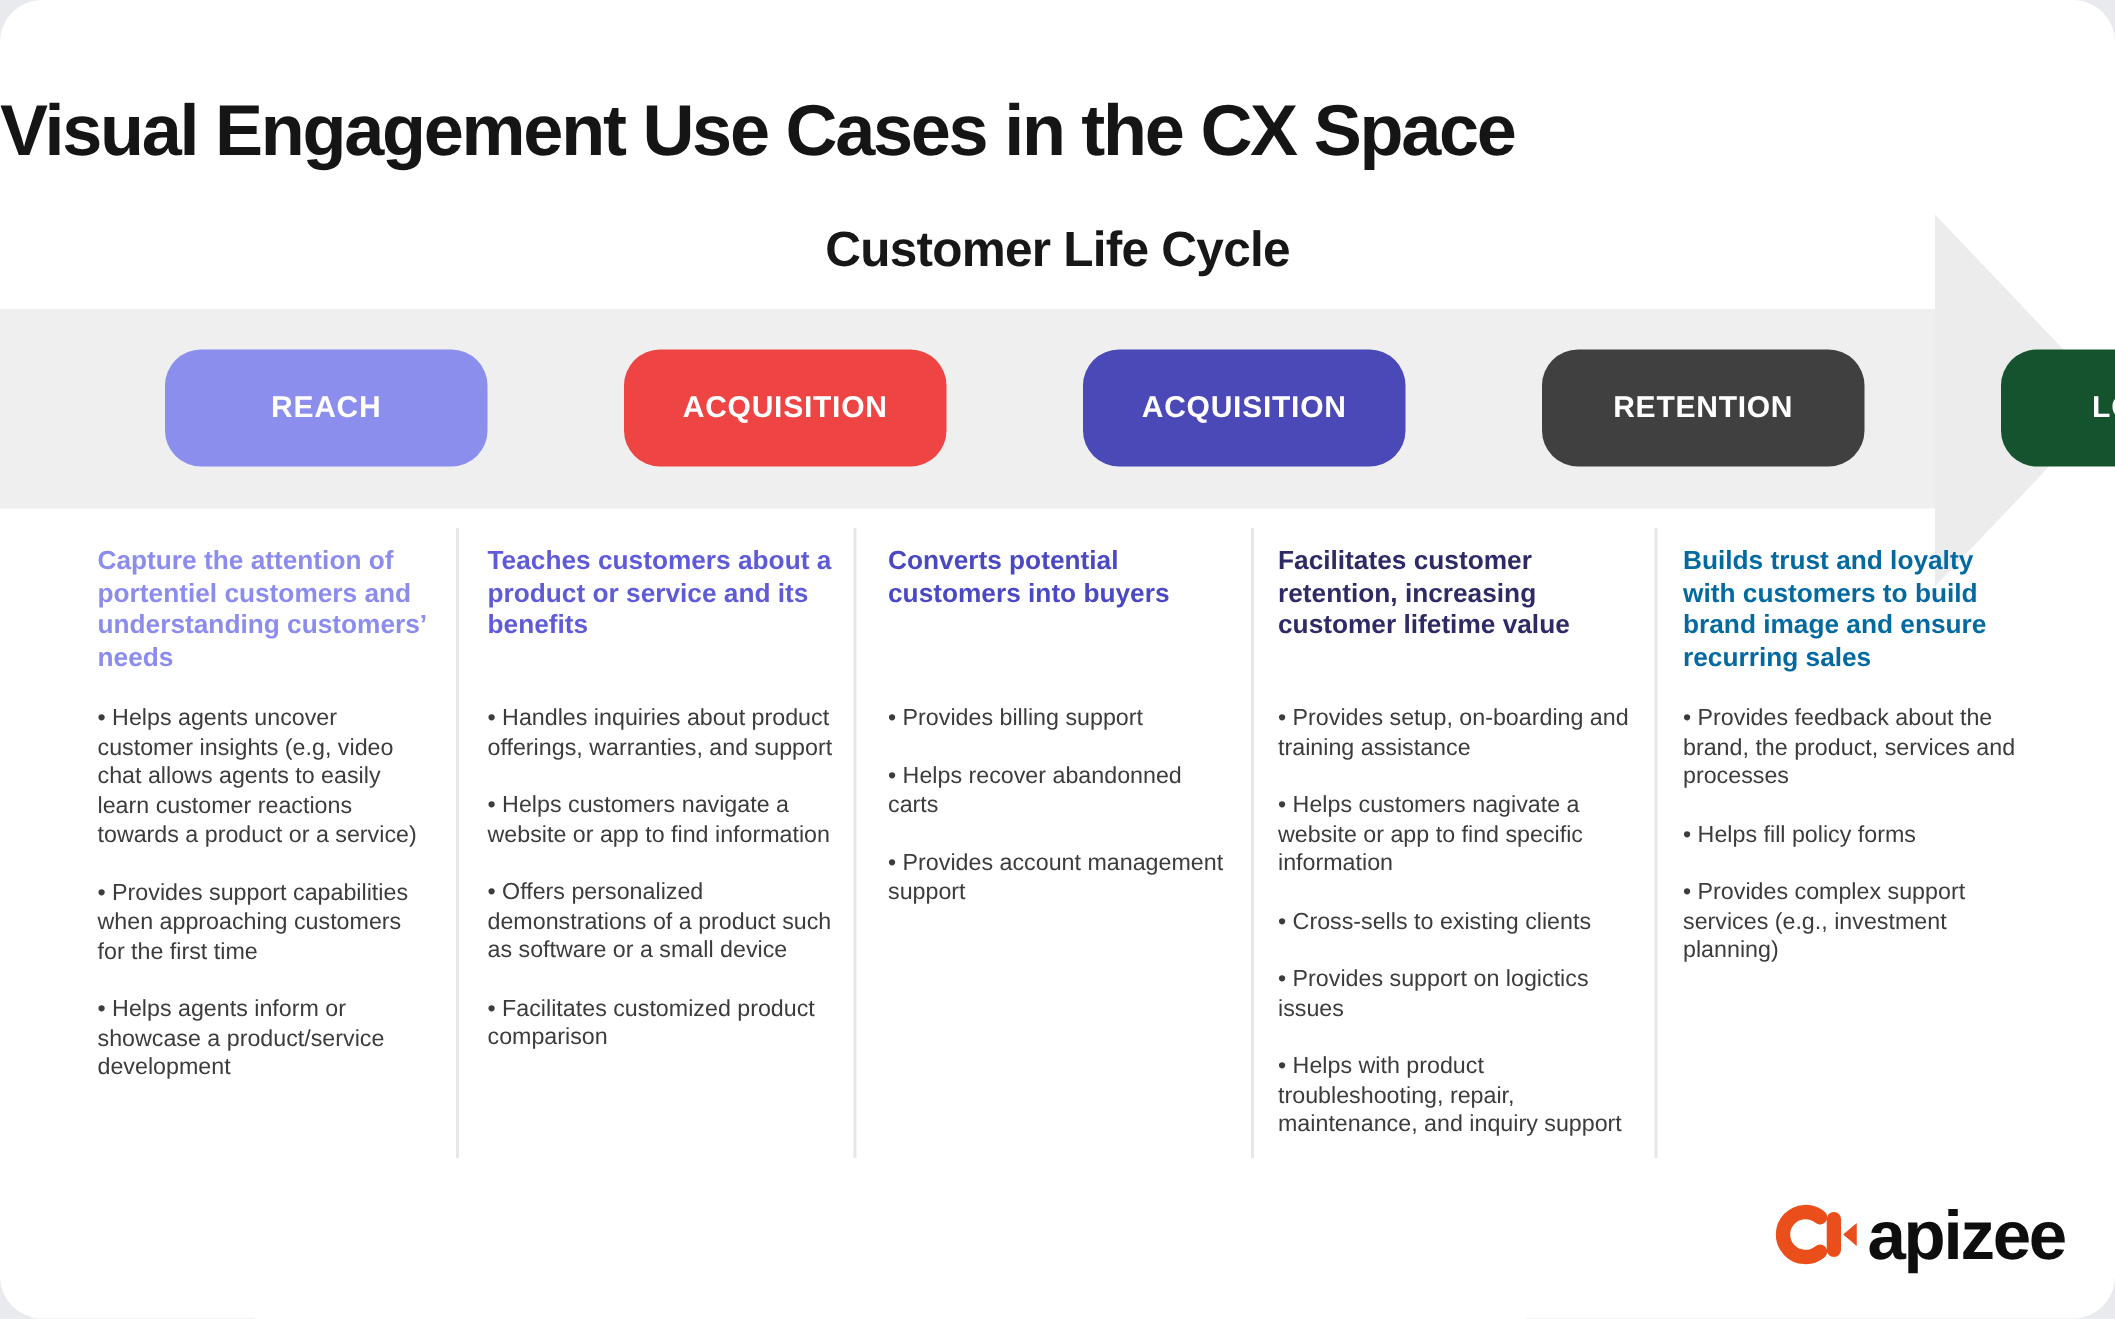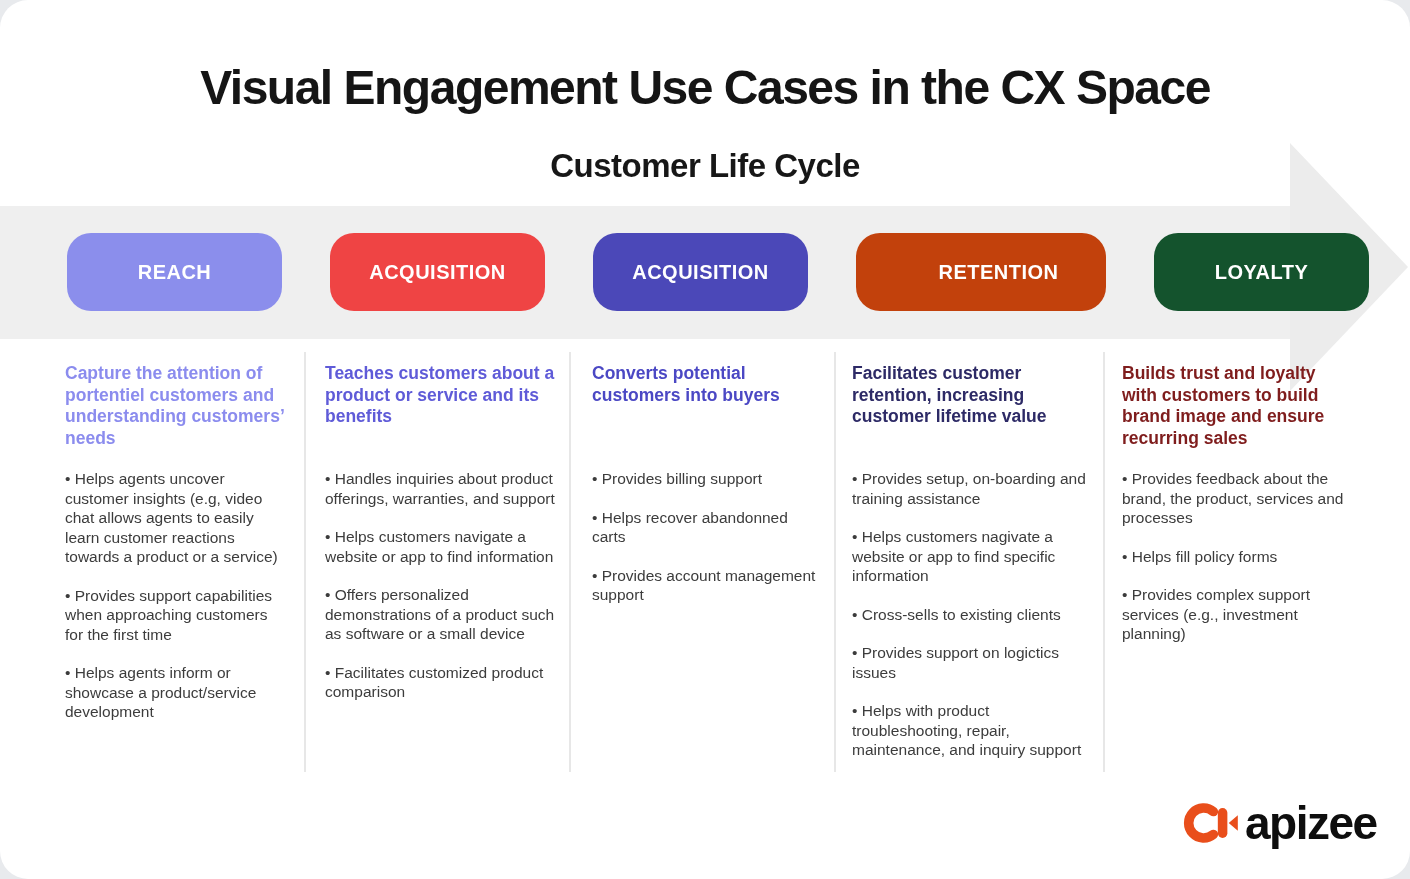--- a/index.html
+++ b/index.html
@@ -1,30 +1,30 @@
 <!DOCTYPE html>
 <html><head>
 <meta charset="utf-8">
 <style>
   html,body{margin:0;padding:0;background:#e8eaed;font-family:"Liberation Sans",sans-serif;}
   .canvas{position:relative;width:1410px;height:879px;background:#ffffff;border-radius:28px;overflow:hidden;}
 
-  .title{position:absolute;top:62px;left:0;width:100%;margin:0;text-align:center;
+  .title{position:absolute;top:62px;left:0;width:100%;margin:0;text-align:left;
          font-size:48px;font-weight:800;letter-spacing:-1.5px;color:#151515;line-height:1.1;}
   .subtitle{position:absolute;top:148px;left:0;width:100%;margin:0;text-align:center;
          font-size:33px;font-weight:800;letter-spacing:-0.5px;color:#171717;line-height:1.1;}
 
   .band{position:absolute;left:0;top:206px;width:1292px;height:133px;background:#efefef;}
   .arrowhead{position:absolute;left:1290px;top:143px;width:0;height:0;
          border-top:124px solid transparent;border-bottom:124px solid transparent;
          border-left:118px solid #ececec;}
 
   .stages{position:absolute;top:233px;left:67px;display:flex;gap:48px;}
   .pill{width:215px;height:78px;border-radius:24px;display:flex;align-items:center;justify-content:center;
-        color:#ffffff;font-size:20px;font-weight:800;letter-spacing:0.5px;}
+        color:#ffffff;font-size:20px;font-weight:800;letter-spacing:0.5px;margin-left:43px;}
 
   .sep{position:absolute;top:352px;width:2px;height:420px;background:#e7e7e7;}
   .sep1{left:304px}.sep2{left:569px}.sep3{left:834px}.sep4{left:1103px}
 
   .col{position:absolute;top:363px;}
   .col1{left:65px;width:224px}
   .col2{left:325px;width:230px}
   .col3{left:592px;width:226px}
   .col4{left:852px;width:240px}
   .col5{left:1122px;width:228px}
@@ -42,21 +42,21 @@
   <h1 class="title">Visual Engagement Use Cases in the CX Space</h1>
   <h2 class="subtitle">Customer Life Cycle</h2>
 
   <div class="band"></div>
   <div class="arrowhead"></div>
 
   <div class="stages">
     <div class="pill" style="background: rgb(139, 142, 236);">REACH</div>
     <div class="pill" style="background: #ef4444;">ACQUISITION</div>
     <div class="pill" style="background: rgb(75, 72, 184);">ACQUISITION</div>
-    <div class="pill" style="background: #c2410c; padding-left: 35px;">RETENTION</div>
+    <div class="pill" style="background: #404040;">RETENTION</div>
     <div class="pill" style="background: #14532d;">LOYALTY</div>
   </div>
 
   <div class="sep sep1"></div>
   <div class="sep sep2"></div>
   <div class="sep sep3"></div>
   <div class="sep sep4"></div>
 
   <div class="col col1">
     <h3 style="color: rgb(139, 140, 238);">Capture the attention of portentiel customers and understanding customers’ needs</h3>
@@ -83,21 +83,21 @@
   <div class="col col4">
     <h3 style="color: rgb(45, 42, 102);">Facilitates customer retention, increasing customer lifetime value</h3>
     <p>• Provides setup, on-boarding and training assistance</p>
     <p>• Helps customers nagivate a website or app to find specific information</p>
     <p>• Cross-sells to existing clients</p>
     <p>• Provides support on logictics issues</p>
     <p>• Helps with product troubleshooting, repair, maintenance, and inquiry support</p>
   </div>
 
   <div class="col col5">
-    <h3 style="color: #7f1d1d;">Builds trust and loyalty with customers to build brand image and ensure recurring sales</h3>
+    <h3 style="color: #0369a1;">Builds trust and loyalty with customers to build brand image and ensure recurring sales</h3>
     <p>• Provides feedback about the brand, the product, services and processes</p>
     <p>• Helps fill policy forms</p>
     <p>• Provides complex support services (e.g., investment planning)</p>
   </div>
 
   <div class="logo">
     <span style="display:inline-flex;">
       <svg width="62" height="60" viewBox="0 0 66 66" aria-hidden="true">
         <path d="M 35.6 20.4 A 16.5 16.5 0 1 0 35.6 45.6" fill="none" stroke="#e94e1b" stroke-width="10.5" stroke-linecap="round"></path>
         <rect x="40.5" y="16.5" width="10.5" height="33" rx="5.25" fill="#e94e1b"></rect>

